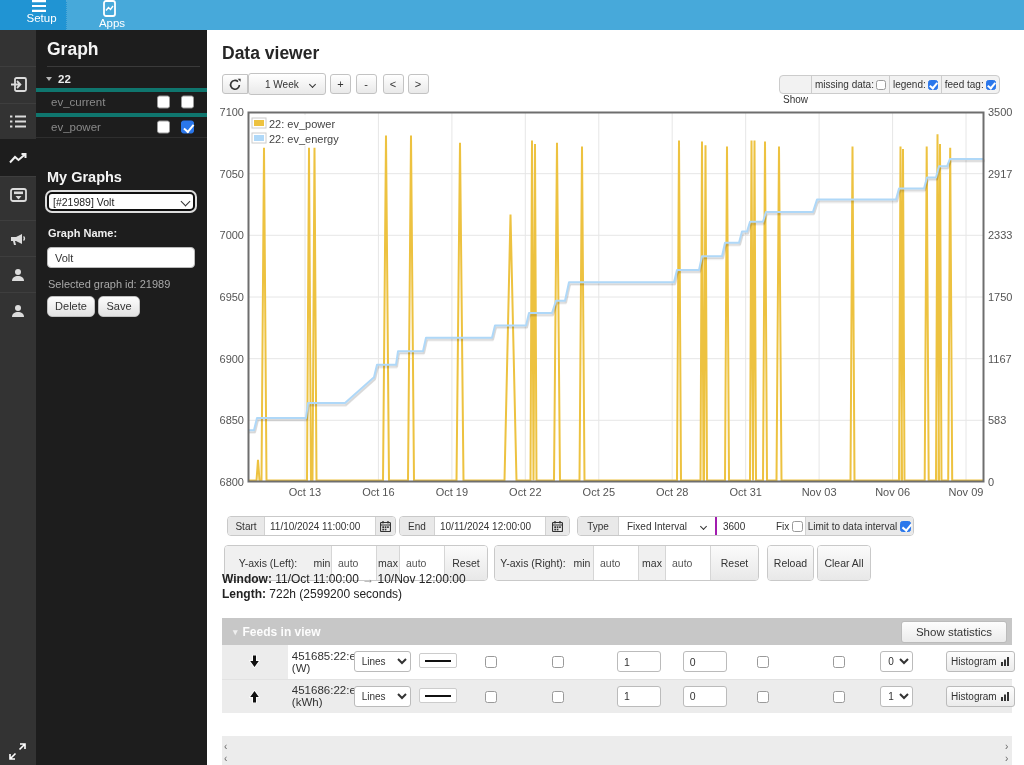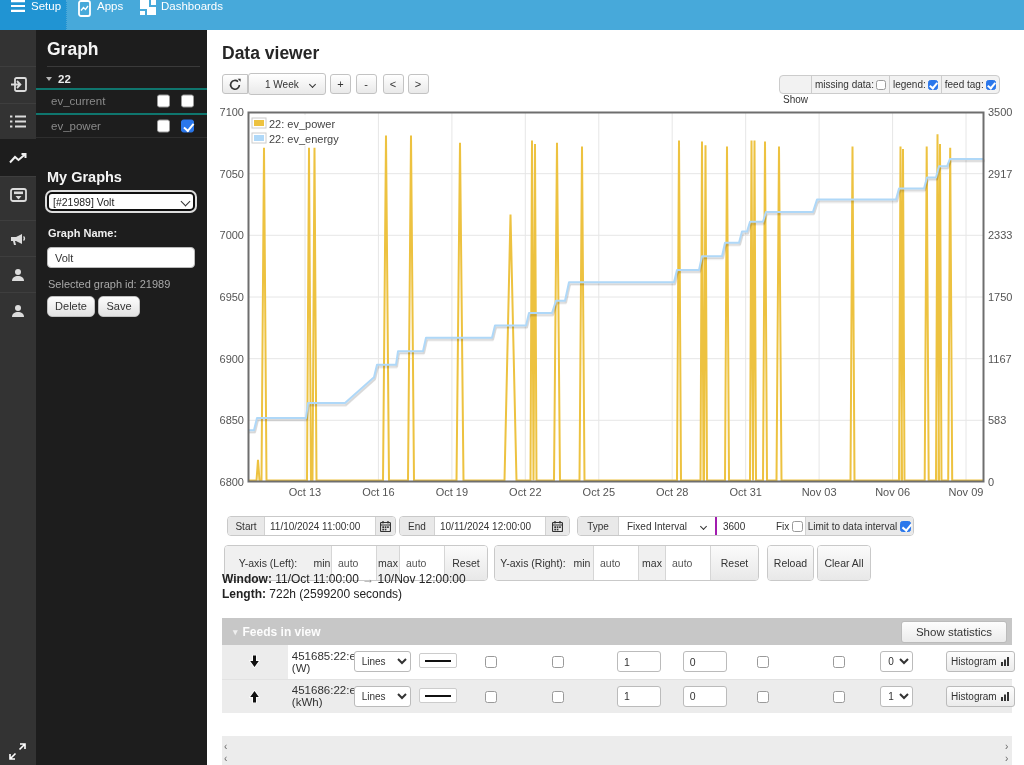--- a/index.html
+++ b/index.html
@@ -1,40 +1,40 @@
 <!DOCTYPE html>
 <html><head>
 <meta charset="utf-8">
 <title>emoncms | graph</title>
 <style>
 * { box-sizing: border-box; margin: 0; padding: 0; }
 html,body { width: 1024px; height: 765px; overflow: hidden; }
 body { font-family: "Liberation Sans", sans-serif; background: #fff; position: relative; }
 
 .topbar { position: absolute; left:0; top:0; width:1024px; height:30px; background:#47a9da; }
-.topbar .tab { position:absolute; top:0; height:40px; display:flex; align-items:flex-start; color:#fff; font-size:11.5px; }
+.topbar .tab { position:absolute; top:0; height:40px; display:flex; align-items:center; color:#fff; font-size:11.5px;flex-direction:column; }
 .tab-setup { left:0; width:67px; background:#2094d3; border-right:1px dotted #51a8d6; padding-left:11px; }
 .tab-apps { left:68px; width:72px; padding-left:10px; }
 .tab-dash { left:140px; width:110px; }
 .topbar svg { display:block; }
 
 .strip { position:absolute; left:0; top:30px; width:36px; height:735px; background:#333333; }
 .strip .cell { position:absolute; left:0; width:36px; height:36px; display:flex; align-items:center; justify-content:center; border-top:1px solid #3e3e3e; }
 .strip .cell.active { background:#1d1d1d; border-top:1px solid #1d1d1d; }
 .strip svg { display:block; }
 .expandico { position:absolute; left:9px; top:713px; }
 
 .panel { position:absolute; left:36px; top:30px; width:171px; height:735px; background:#1d1d1d; color:#fff; }
 .panel > * { position:absolute; }
 .panel h1 { left:11px; top:9px; font-size:17.5px; font-weight:bold; color:#f5f5f5; }
 .phr { left:11px; top:36px; width:153px; border-top:1px solid #3a3a3a; }
 .node { left:10px; top:43px; font-size:11.5px; font-weight:bold; color:#ededed; }
 .node .caret { display:inline-block; width:0; height:0; border-left:3.5px solid transparent; border-right:3.5px solid transparent; border-top:4.5px solid #b5b5b5; margin-right:6px; vertical-align:2px; }
 .feedlist { left:0; top:58px; width:171px; }
-.feedrow { position:relative; height:24.6px; padding-left:15px; font-size:11.5px; color:#8a8a8a; display:flex; align-items:center; border-top:2px solid #0f766e; }
+.feedrow { position:relative; height:24.6px; padding-left:15px; font-size:11.5px; color:#8a8a8a; display:flex; align-items:center; border-top:4px solid #0f766e; }
 .feedrow .cks { position:absolute; right:13px; top:50%; transform:translateY(-50%); display:flex; gap:11px; }
 .feedlist::after { content:""; display:block; border-top:1px solid #2e2e2e; }
 .mygraphs { left:11px; top:139px; font-size:14.5px; font-weight:bold; color:#f5f5f5; }
 .gsel { left:11px; top:162px; width:148px; height:19px; font-size:10.5px; color:#222; background:#fff;
   border:2px solid #101010; border-radius:5px; box-shadow:0 0 0 2px rgba(255,255,255,0.85); padding:0 4px; appearance:none; -webkit-appearance:none;
   font-family:"Liberation Sans",sans-serif; }
 .gselchev { left:146px; top:168px; width:7px; height:7px; border-right:1.8px solid #333; border-bottom:1.8px solid #333; transform:rotate(45deg); pointer-events:none; }
 .gname-label { left:12px; top:197px; font-size:11px; font-weight:bold; color:#f0f0f0; }
 .gname { left:11px; top:217px; width:148px; height:21px; border:1px solid #bbb; border-radius:4px; font-size:11px; color:#333; padding:0 7px; font-family:"Liberation Sans",sans-serif; }
 .selid { left:12px; top:248px; font-size:11px; color:#a9a9a9; }
@@ -92,29 +92,20 @@
         <path d="M0 1.2h14M0 6h14M0 10.8h14" stroke="#fff" stroke-width="2.2"></path>
       </svg>
     <span style="margin-left:6px">Setup</span>
   </div>
   <div class="tab tab-apps">
     <svg width="13" height="17" viewBox="0 0 13 17">
         <rect x="1" y="1" width="11" height="15" rx="2" fill="none" stroke="#fff" stroke-width="1.8"></rect>
         <path d="M3 10.5l2.5-3 2 2 2.5-3.5" fill="none" stroke="#fff" stroke-width="1.4"></path>
       </svg>
     <span style="margin-left:6px">Apps</span>
-  </div>
-  <div class="tab tab-dash">
-    <svg width="16" height="15" viewBox="0 0 16 15">
-        <rect x="0" y="0" width="9" height="9" fill="#fff"></rect>
-        <rect x="11" y="0" width="5" height="5" fill="#fff"></rect>
-        <rect x="0" y="11" width="5" height="4" fill="#fff"></rect>
-        <rect x="7" y="7" width="9" height="8" fill="#fff"></rect>
-      </svg>
-    <span style="margin-left:5px">Dashboards</span>
   </div>
 </div>
 
 <div class="strip">
   <div class="cell" style="top:36px">
     <svg width="17" height="15" viewBox="0 0 17 15">
         <rect x="5" y="1" width="11" height="13" rx="1.5" fill="none" stroke="#dcdcdc" stroke-width="1.8"></rect>
         <path d="M1 7.5h9M7 4l3.4 3.5L7 11" fill="none" stroke="#dcdcdc" stroke-width="1.8"></path>
       </svg>
   </div>

